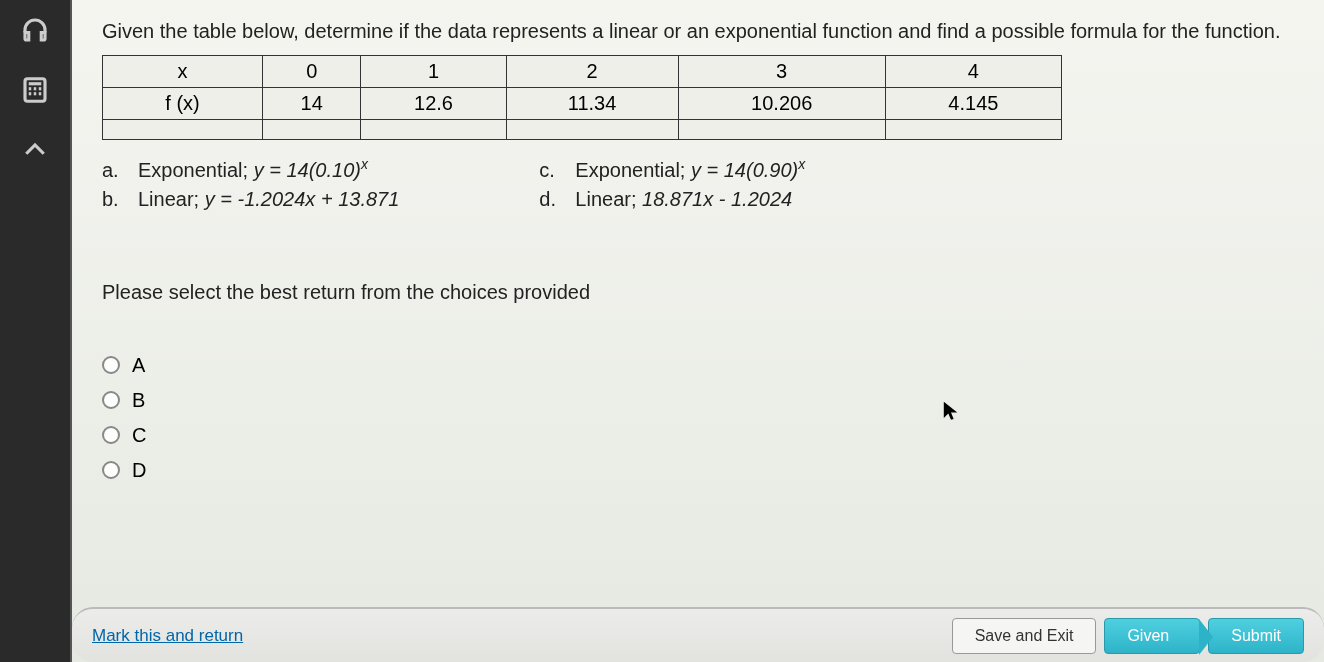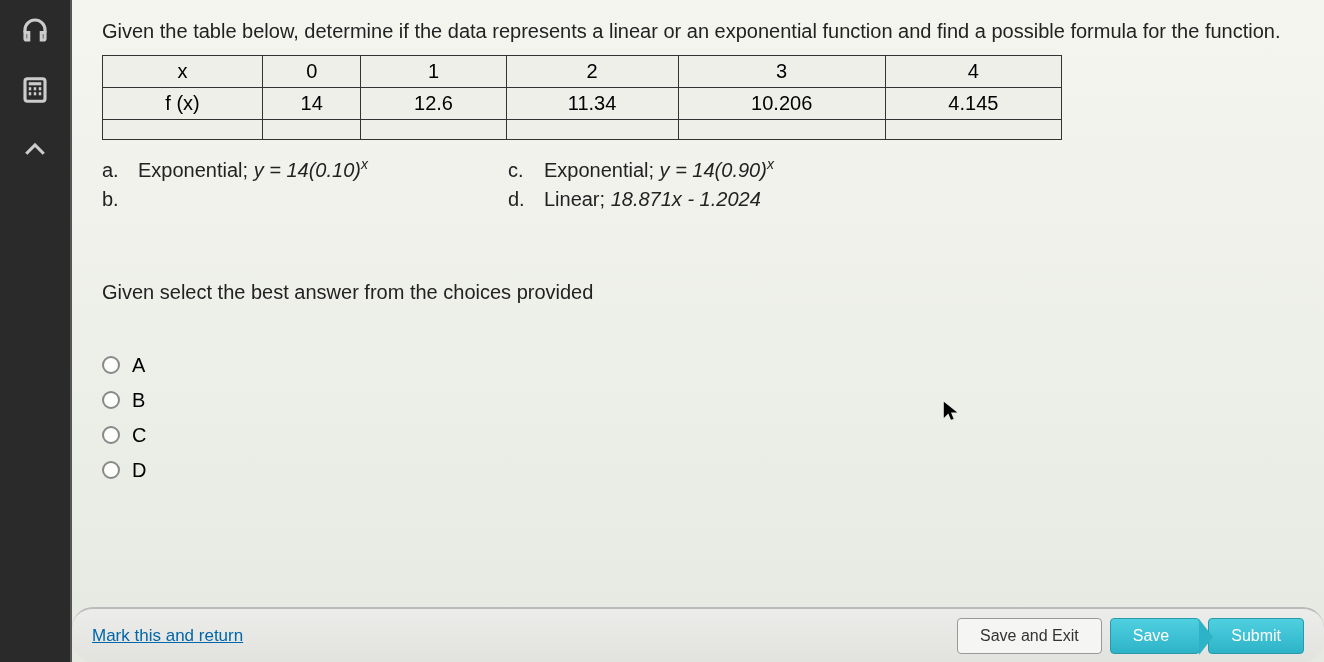--- a/index.html
+++ b/index.html
@@ -225,41 +225,45 @@
     <div class="options-col">
       <div class="opt-line">
         <span class="opt-label">a.</span>
         <span class="formula">
           <span>Exponential;</span>
           <span class="ital"><span>y = 14(0.10)</span><span class="sup">x</span></span>
         </span>
       </div>
       <div class="opt-line">
         <span class="opt-label">b.</span>
+        <span class="formula">
+          <span>Linear;</span>
+          <span class="ital">y = -1.2024x + 13.871</span>
+        </span>
       </div>
     </div>
     <div class="options-col" style="margin-left:60px">
       <div class="opt-line">
         <span class="opt-label">c.</span>
         <span class="formula">
           <span>Exponential;</span>
           <span class="ital"><span>y = 14(0.90)</span><span class="sup">x</span></span>
         </span>
       </div>
       <div class="opt-line">
         <span class="opt-label">d.</span>
         <span class="formula">
           <span>Linear;</span>
           <span class="ital">18.871x - 1.2024</span>
         </span>
       </div>
     </div>
   </div>
 
-  <div class="instruction">Given select the best answer from the choices provided</div>
+  <div class="instruction">Please select the best return from the choices provided</div>
 
   <div class="choices">
     <label class="choice">
       <span class="radio"></span>
       <span>A</span>
     </label>
     <label class="choice">
       <span class="radio"></span>
       <span>B</span>
     </label>
@@ -276,16 +280,16 @@
   <div class="cursor-arrow">
     <svg viewBox="0 0 20 24">
         <path d="M2 2 L2 20 L7 15 L10 22 L13 21 L10 14 L17 14 Z"></path>
       </svg>
   </div>
 
   <div class="footer">
     <a class="mark-link">Mark this and return</a>
     <div class="footer-spacer"></div>
     <div class="btn">Save and Exit</div>
-    <div class="btn next">Save</div>
+    <div class="btn next">Given</div>
     <div class="btn submit">Submit</div>
   </div>
 </div>
 
 </body></html>

